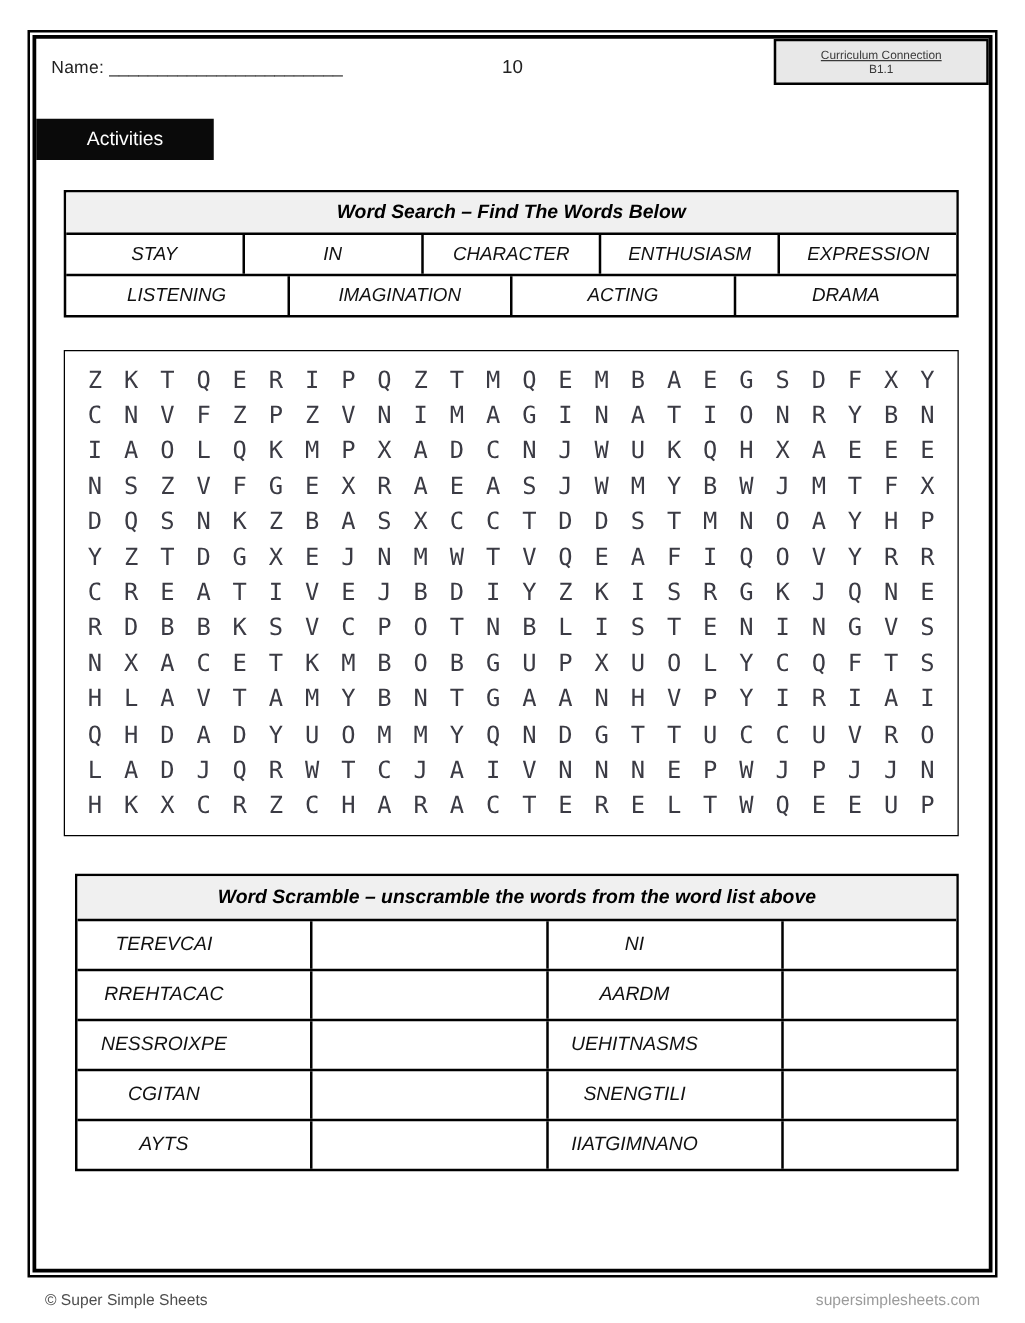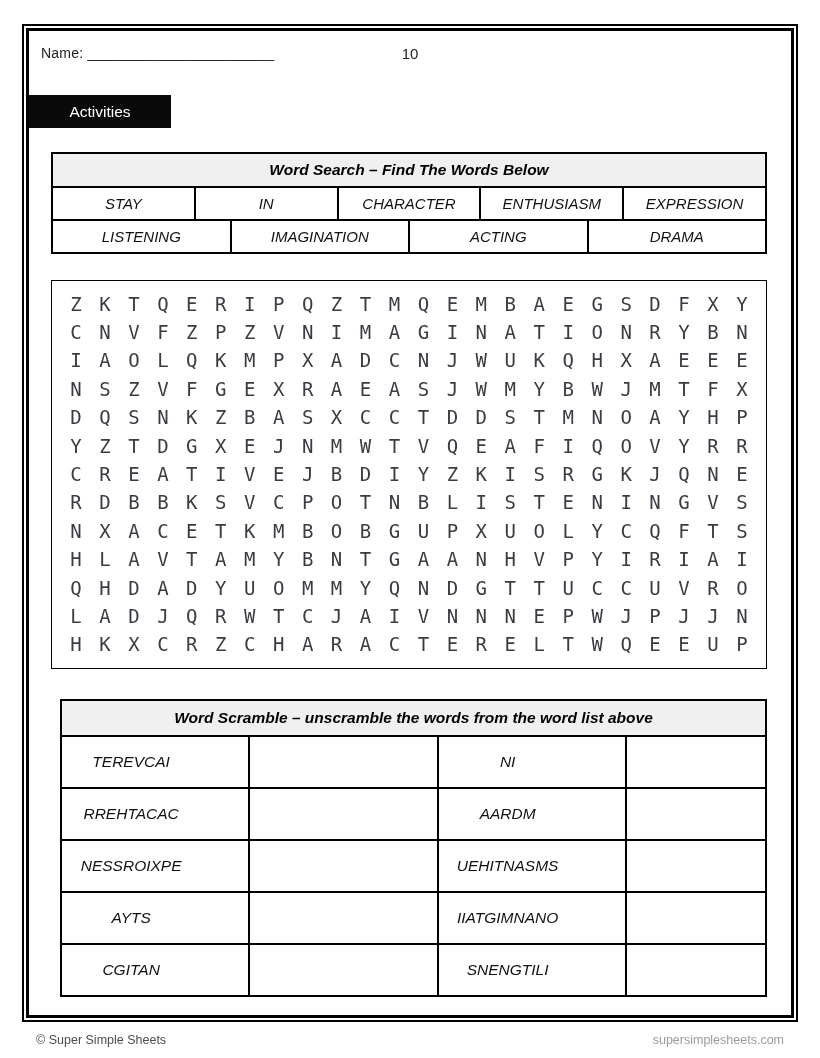--- a/index.html
+++ b/index.html
@@ -60,21 +60,21 @@
   .grid-letter{
     font-family:"DejaVu Sans Mono", monospace;font-size:19px;color:#3b3b44;
     width:22px;text-align:center;line-height:1;
   }
   
   .sc-table{margin:30px 24px 0 31px;border:2px solid #000;font-style:italic;}
   .sc-title{
     background:#f0f0f0;border-bottom:2px solid #000;text-align:center;
     font-weight:bold;font-size:15.5px;padding:8px 0;color:#000;
   }
-  .sc-row{display:flex;height:50px;gap:48px;}
+  .sc-row{display:flex;height:38px;gap:48px;}
   .sc-row + .sc-row{border-top:2px solid #000;}
   .sc-cell{
     flex:1;display:flex;align-items:center;justify-content:center;
     font-size:15.5px;color:#111;border-left:2px solid #000;
   }
   .sc-cell:first-child{border-left:none;}
   
   .footer{
     position:absolute;left:36px;right:36px;top:1033px;display:flex;
     justify-content:space-between;font-size:12.5px;
@@ -87,20 +87,24 @@
 
 <div class="outer-frame">
   <div class="inner-frame">
 
     <div class="header">
       <div class="name-row">
         <span>Name:</span>
         <span class="blank">________________________</span>
       </div>
       <div class="page-number">10</div>
+      <div class="curriculum-box">
+        <div class="curr-title">Curriculum Connection</div>
+        <div class="curr-code">B1.1</div>
+      </div>
     </div>
 
     <div class="activities-bar">
       <div class="activities-label">Activities</div>
     </div>
 
     <div class="ws-table">
       <div class="ws-title">Word Search – Find The Words Below</div>
       <div id="ws-words">
           <div class="ws-row">
@@ -475,29 +479,29 @@
             <div class="sc-cell">AARDM</div>
             <div class="sc-cell"></div>
           </div>
           <div class="sc-row">
             <div class="sc-cell">NESSROIXPE</div>
             <div class="sc-cell"></div>
             <div class="sc-cell">UEHITNASMS</div>
             <div class="sc-cell"></div>
           </div>
           <div class="sc-row">
+            <div class="sc-cell">CGITAN</div>
+            <div class="sc-cell"></div>
+            <div class="sc-cell">SNENGTILI</div>
+            <div class="sc-cell"></div>
+          </div>
+          <div class="sc-row">
             <div class="sc-cell">AYTS</div>
             <div class="sc-cell"></div>
             <div class="sc-cell">IIATGIMNANO</div>
-            <div class="sc-cell"></div>
-          </div>
-          <div class="sc-row">
-            <div class="sc-cell">CGITAN</div>
-            <div class="sc-cell"></div>
-            <div class="sc-cell">SNENGTILI</div>
             <div class="sc-cell"></div>
           </div>
         </div>
     </div>
 
   </div>
 </div>
 
 <div class="footer">
   <span class="left">© Super Simple Sheets</span>

